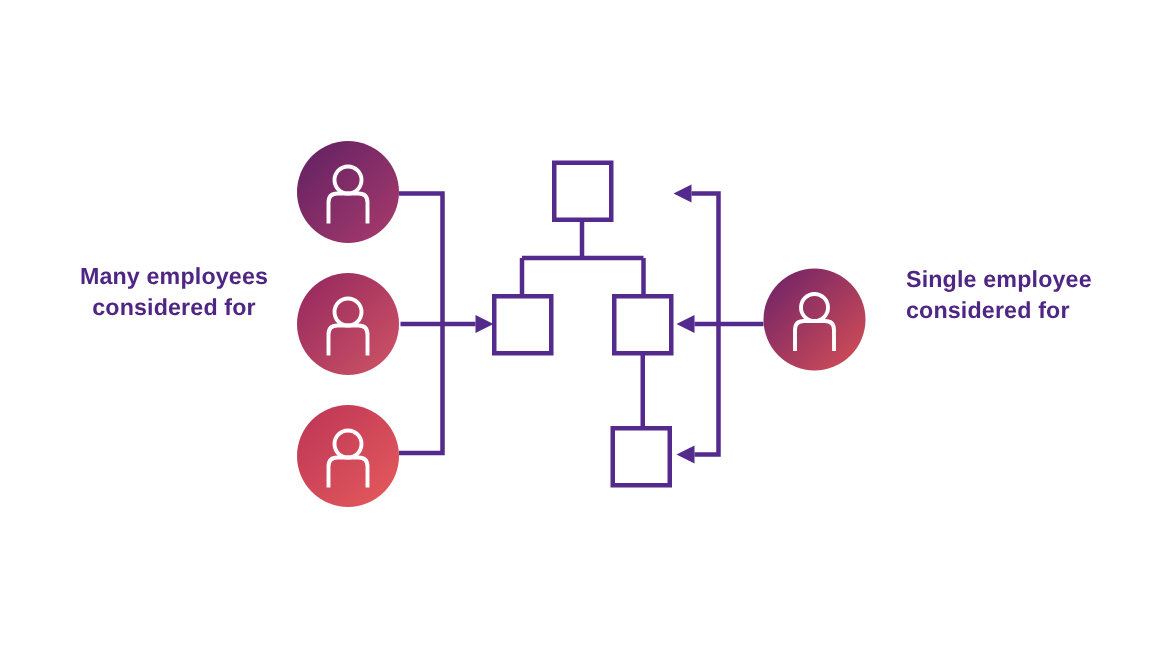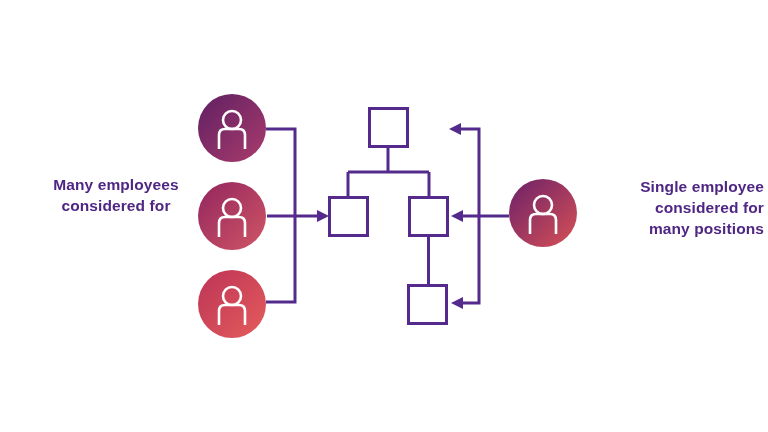--- a/index.html
+++ b/index.html
@@ -45,21 +45,21 @@
   .label-left {
     left: 30px;
     top: 174px;
     width: 172px;
     text-align: center;
   }
   .label-right {
     left: 604px;
     top: 176px;
     width: 160px;
-    text-align: right;
+    text-align: left;
   }
   .avatar {
     position: absolute;
     width: 68px;
     height: 68px;
     border-radius: 50%;
   }
   .avatar-1 { left: 198px; top: 94px;  background: linear-gradient(135deg, var(--grad1-start, #5f2062), var(--grad1-end, #aa3b6d)); }
   .avatar-2 { left: 198px; top: 182px; background: linear-gradient(135deg, var(--grad2-start, #92265e), var(--grad2-end, #d05565)); }
   .avatar-3 { left: 198px; top: 270px; background: linear-gradient(135deg, var(--grad3-start, #bc3456), var(--grad3-end, #e55c5c)); }
@@ -104,21 +104,20 @@
   </svg>
 
   <div class="label label-left">
     <div>Many employees</div>
     <div>considered for</div>
   </div>
 
   <div class="label label-right">
     <div>Single employee</div>
     <div>considered for</div>
-    <div>many positions</div>
   </div>
 
   <div class="avatar avatar-1">
     <svg width="68" height="68" viewBox="0 0 68 68">
       <circle class="person" cx="34" cy="26" r="9"></circle>
       <path class="person" d="M21 55 V41 Q21 35 27 35 H41 Q47 35 47 41 V55"></path>
     </svg>
   </div>
   <div class="avatar avatar-2">
     <svg width="68" height="68" viewBox="0 0 68 68">

